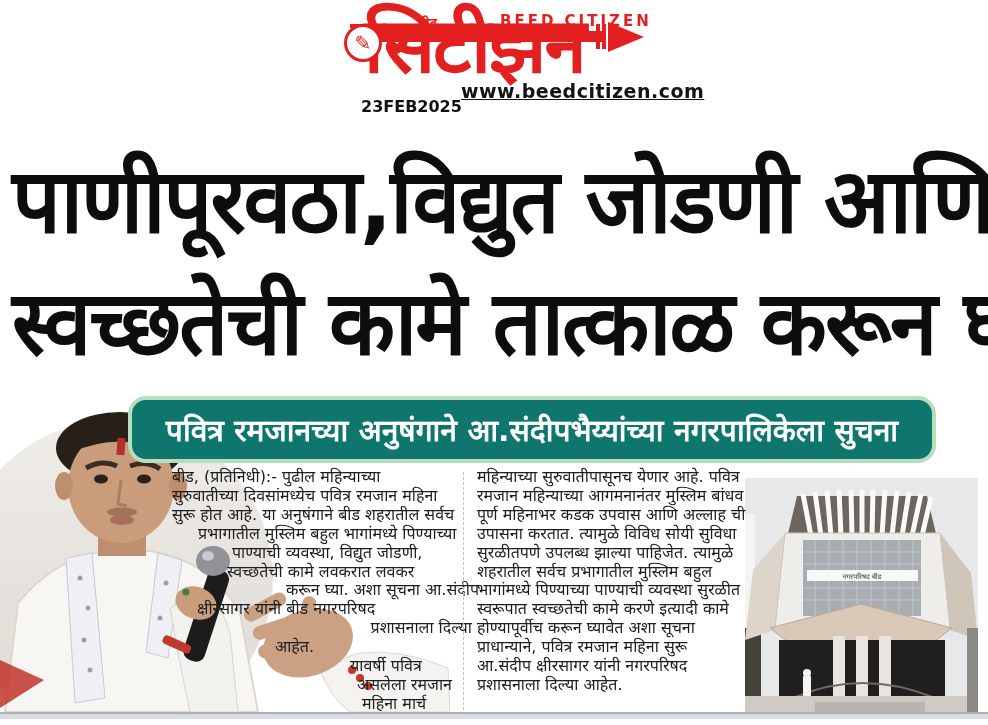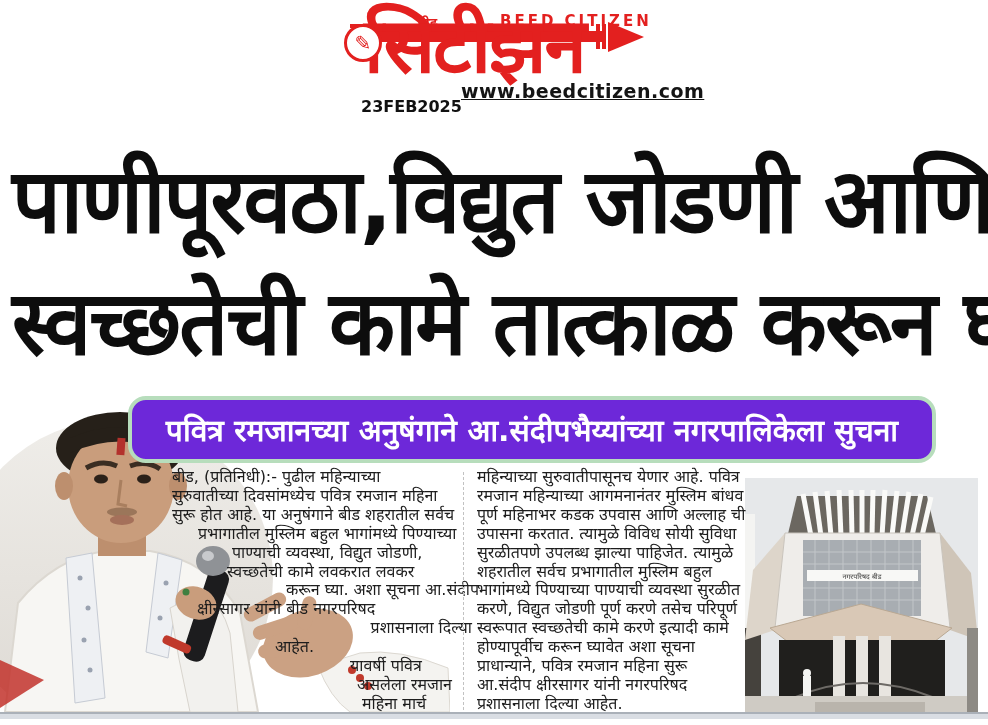--- a/index.html
+++ b/index.html
@@ -27,21 +27,21 @@
   #website { left:461px; top:80px; font-size:19px; font-weight:bold; color:#141414; letter-spacing:.5px;text-decoration:underline; }
   #date-stamp { left:361px; top:97px; font-size:16px; font-weight:bold; color:#111;text-align:right; }
 
   
   #headline { left:12px; top:140px; width:964px; text-align:center; color:#0d0d0d;
     font-weight:900; z-index:2; }
   #headline div { font-size:86px; line-height:122px; letter-spacing:-2px;
     transform:scaleY(1.04); white-space:nowrap; }
 
   
-  #banner { left:128px; top:396px; width:808px; height:67px; background:#6d28d9;
+  #banner { left:128px; top:396px; width:808px; height:67px; background:#0f766e;
     border:4px solid #b7ddbc; border-radius:18px; z-index:3;
     display:flex; align-items:center; justify-content:center; }
   #banner span { color:#ffffff; font-weight:bold; font-size:30px; white-space:nowrap; }
 
   
   .bodycol { top:468px; z-index:2; color:#1d1d1d; font-size:16px; }
   .bodycol div { line-height:18.9px; white-space:nowrap; }
   #left-col { left:172px; width:300px; }
   #right-col { left:477px; width:272px; }
   #left-col div:nth-child(4){ margin-left:26px; }
@@ -171,21 +171,20 @@
   <div class="abs" id="col-divider"></div>
 
   <div class="abs bodycol" id="right-col">
     <div>महिन्याच्या सुरुवातीपासूनच येणार आहे. पवित्र</div>
     <div>रमजान महिन्याच्या आगमनानंतर मुस्लिम बांधव</div>
     <div>पूर्ण महिनाभर कडक उपवास आणि अल्लाह ची</div>
     <div>उपासना करतात. त्यामुळे विविध सोयी सुविधा</div>
     <div>सुरळीतपणे उपलब्ध झाल्या पाहिजेत. त्यामुळे</div>
     <div>शहरातील सर्वच प्रभागातील मुस्लिम बहुल</div>
     <div>भागांमध्ये पिण्याच्या पाण्याची व्यवस्था सुरळीत</div>
-    <div>करणे,  विद्युत जोडणी पूर्ण करणे तसेच परिपूर्ण</div>
     <div>स्वरूपात स्वच्छतेची कामे करणे इत्यादी कामे</div>
     <div>होण्यापूर्वीच करून घ्यावेत अशा सूचना</div>
     <div>प्राधान्याने, पवित्र रमजान महिना सुरू</div>
     <div>आ.संदीप क्षीरसागर यांनी नगरपरिषद</div>
     <div>प्रशासनाला दिल्या आहेत.</div>
   </div>
 
   <svg class="abs" id="building-photo" viewBox="0 0 233 234" xmlns="http://www.w3.org/2000/svg">
     <rect width="233" height="234" fill="#e6e8ea"></rect>
     <rect x="0" y="36" width="10" height="198" fill="#f4f4f2"></rect>

